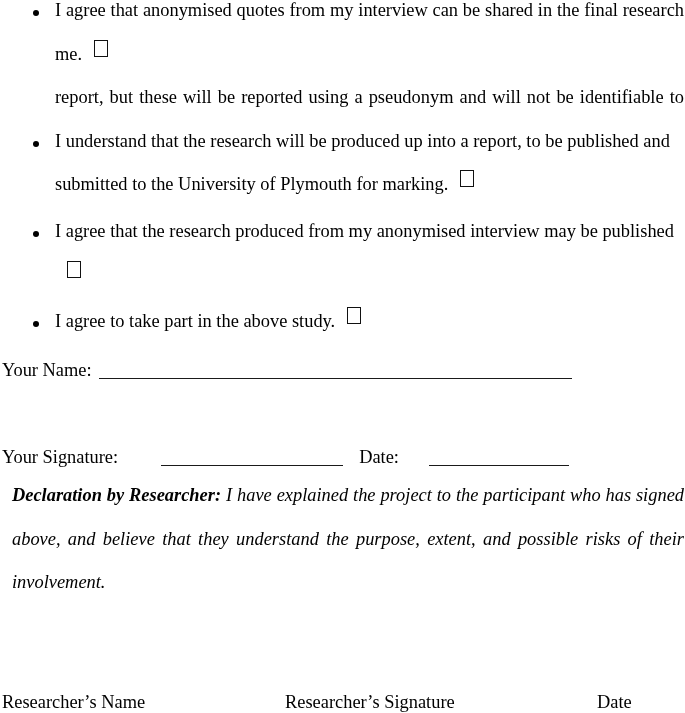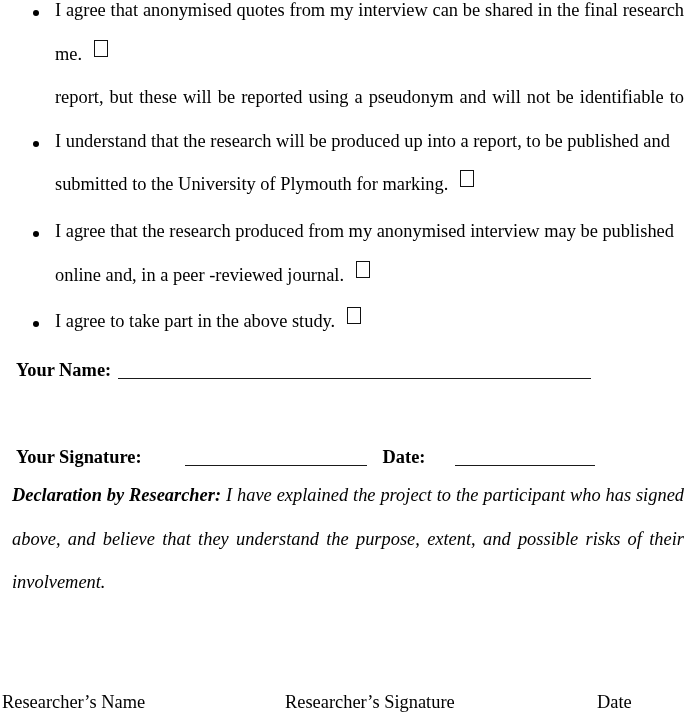--- a/index.html
+++ b/index.html
@@ -48,23 +48,22 @@
     width: 12px;
     height: 15px;
     border: 1.6px solid #111;
     margin-left: 12px;
     vertical-align: 3px;
     background: #fff;
   }
   
   .row {
     line-height: 43.6px;
-    padding-left: 16px;
+    padding-left: 2px;
     white-space: nowrap;
-    font-weight: bold;
   }
   .name-row { margin-top: 5px; }
   .sig-row  { margin-top: 44px; }
   .blank-line {
     display: inline-block;
     height: 4px;
     border-bottom: 1.6px solid #1a1a1a;
     vertical-align: -3px;
   }
   .name-line { margin-left: 7px;  width: 473px; }
@@ -111,21 +110,21 @@
 
     <div class="bullet-item">
       <span class="bullet-dot"></span>
       <div class="line">I understand that the research will be produced up into a report, to be published and</div>
       <div class="line"><span>submitted to the University of Plymouth for marking.</span><span class="checkbox"></span></div>
     </div>
 
     <div class="bullet-item gap">
       <span class="bullet-dot"></span>
       <div class="line">I agree that the research produced from my anonymised interview may be published</div>
-      <div class="line"><span>online and, in a peer -reviewed journal.</span><span class="checkbox"></span></div>
+      <div class="line"><span class="checkbox"></span></div>
     </div>
 
     <div class="bullet-item gap">
       <span class="bullet-dot"></span>
       <div class="line"><span>I agree to take part in the above study.</span><span class="checkbox"></span></div>
     </div>
 
   </div>
 
   <div class="row name-row">

